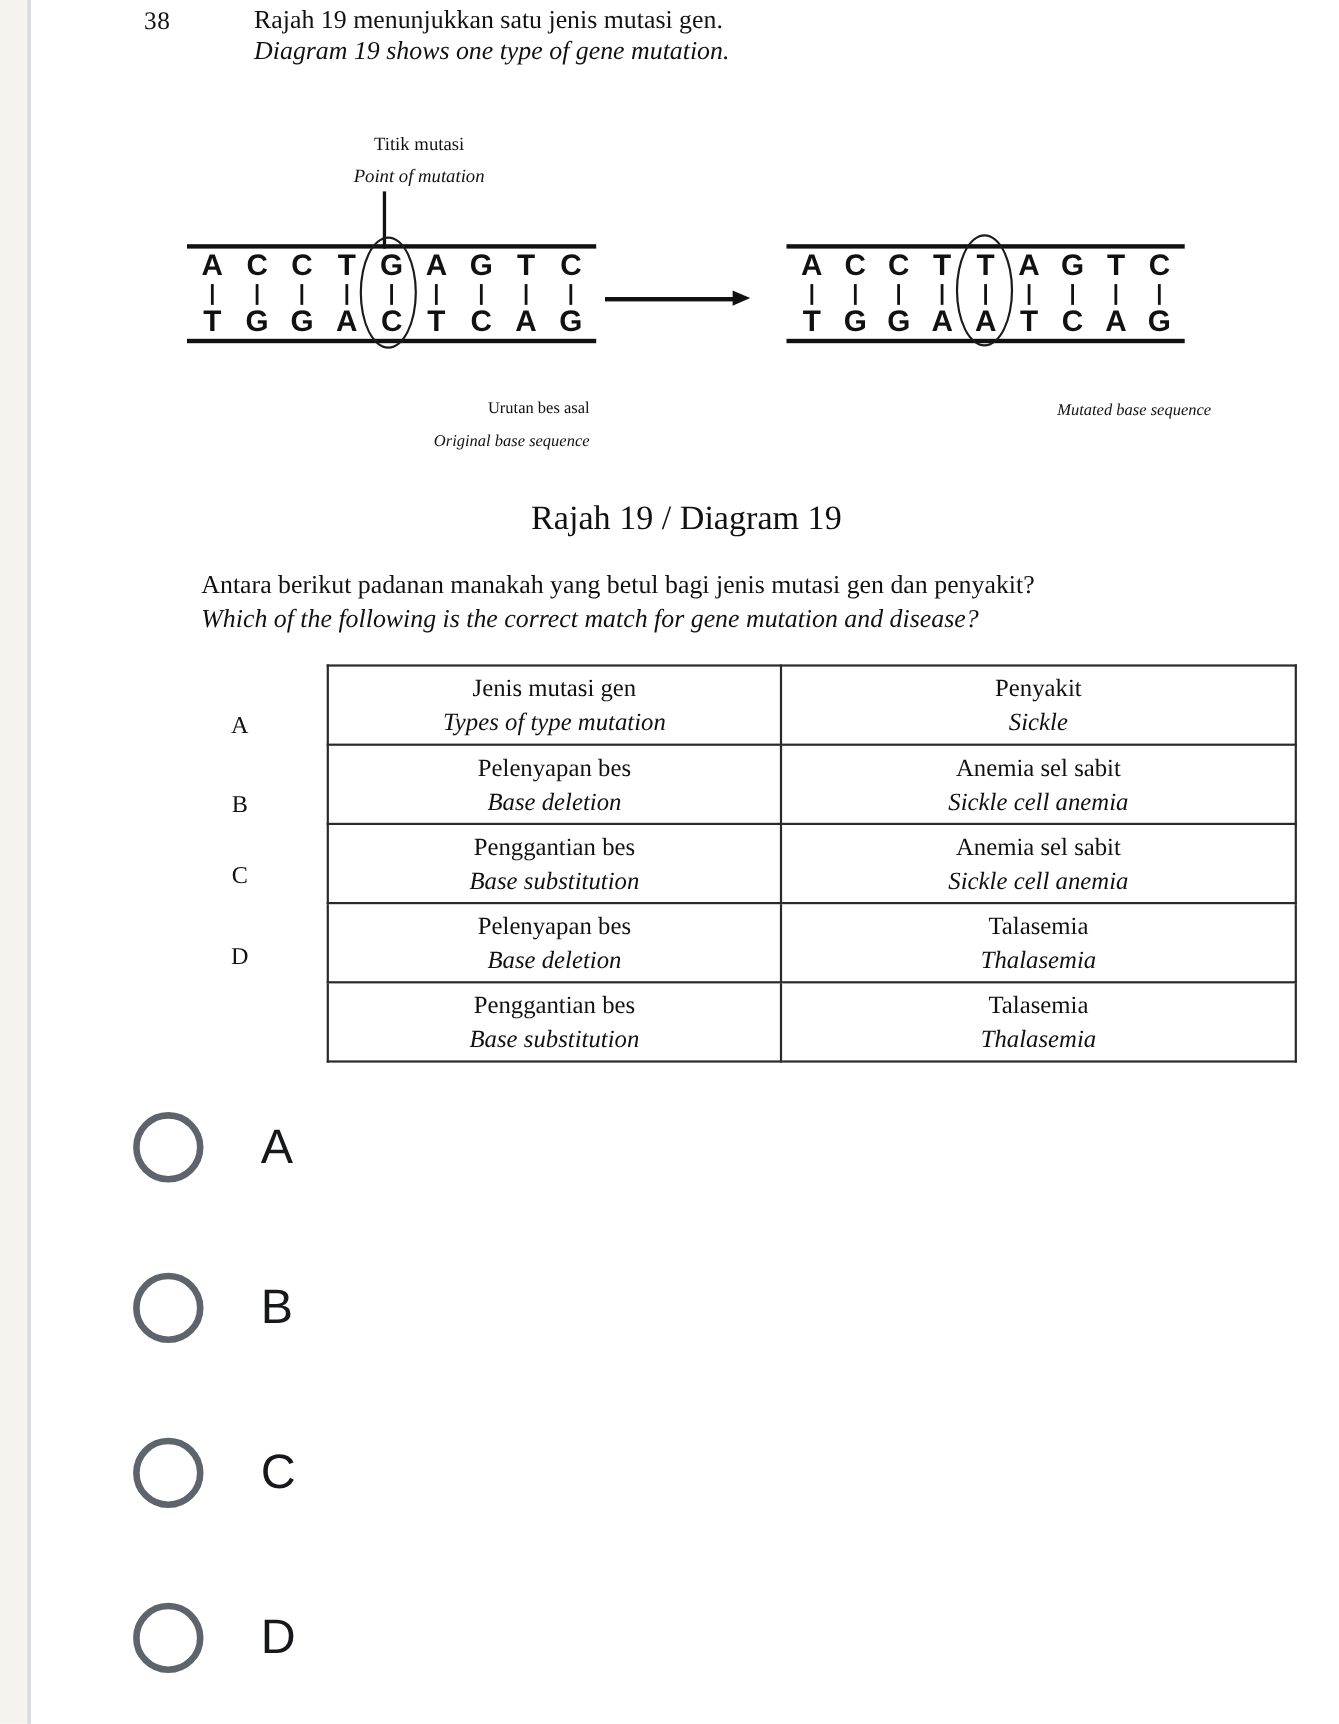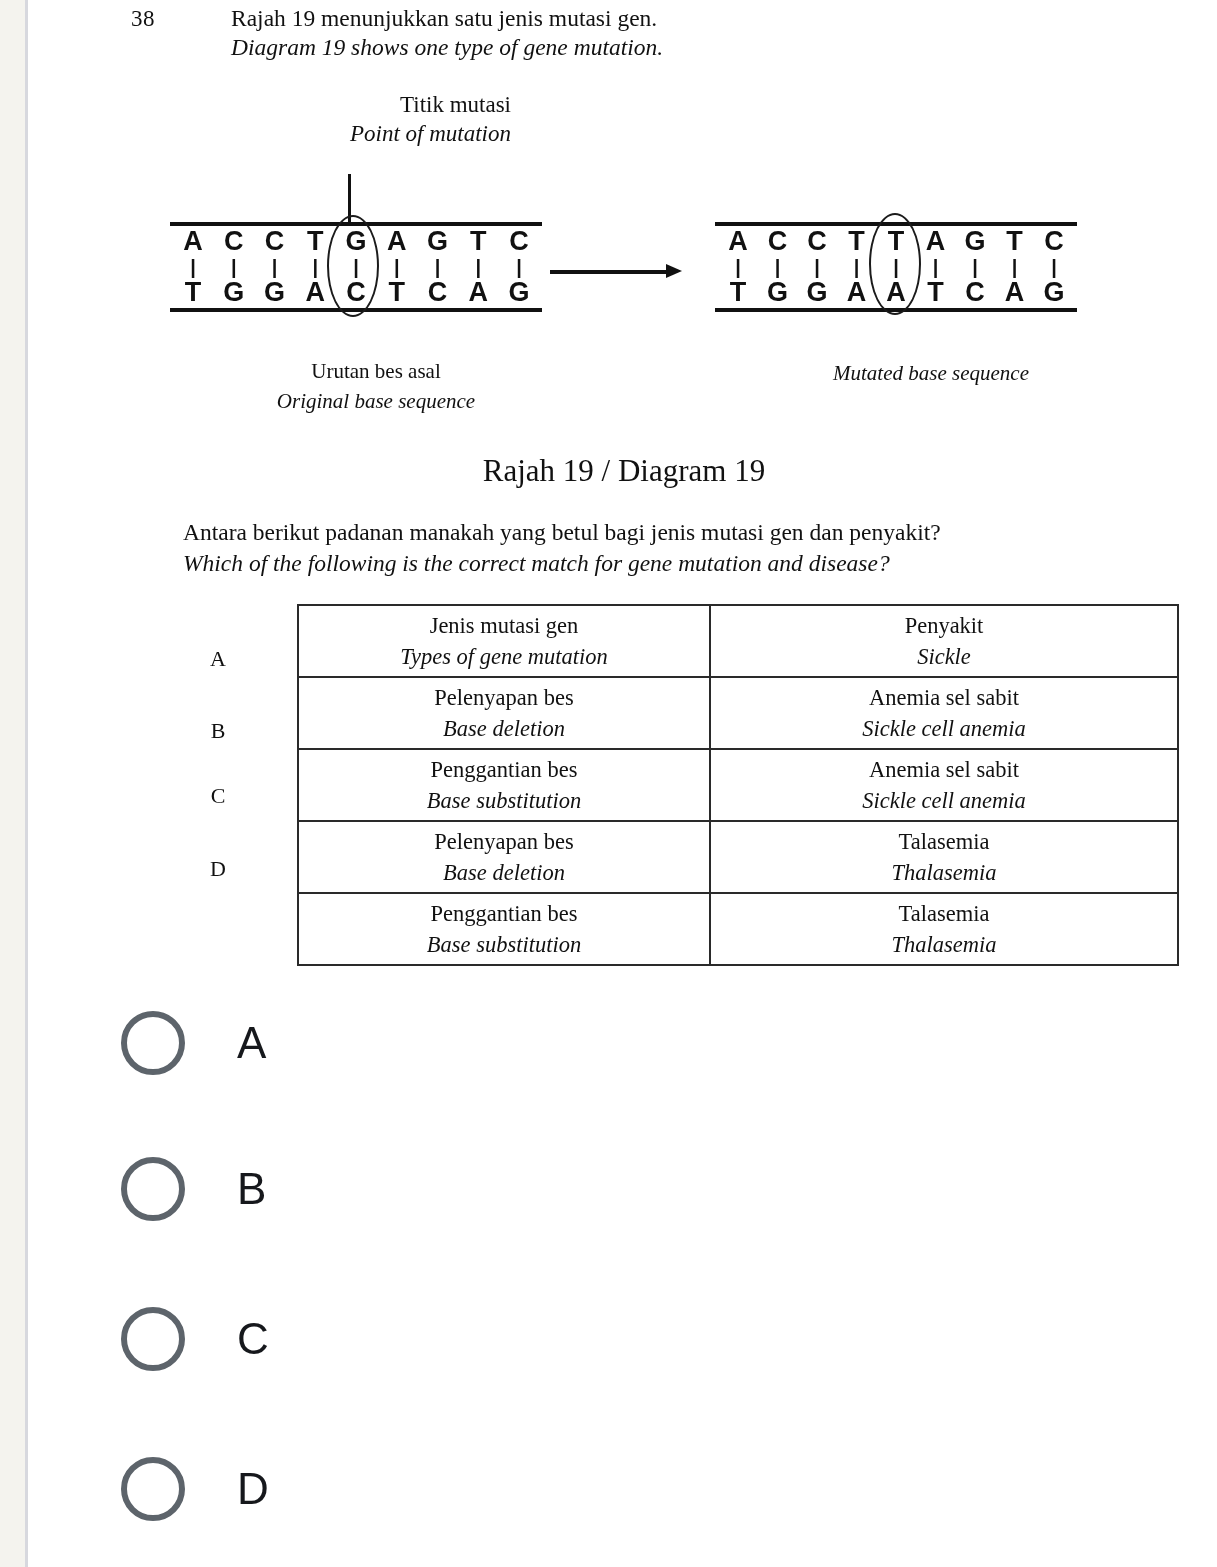--- a/index.html
+++ b/index.html
@@ -39,23 +39,23 @@
     font-size: 23px; letter-spacing: .5px;
   }
   #stem-lines {
     position: absolute; left: 200px; top: 4px;
     font-size: 23.5px; line-height: 29px;
     white-space: nowrap;
   }
 
   
   #pom {
-    position: absolute; left: 220px; top: 90px;
-    width: 260px; text-align: right;
-    font-size: 23px; line-height: 29px;
+    position: absolute; left: 220px; top: 116px;
+    width: 260px; text-align: center;
+    font-size: 17px; line-height: 29px;
   }
   #pom-line {
     position: absolute; left: 317px; top: 174px;
     width: 2.5px; height: 52px;
     background: #111;
   }
 
   
   .dna {
     position: absolute;
@@ -108,22 +108,22 @@
     position: absolute; left: 116px; top: -5px;
     width: 0; height: 0;
     border-top: 7px solid transparent;
     border-bottom: 7px solid transparent;
     border-left: 16px solid #111;
   }
 
   
   .seq-caption {
     position: absolute;
-    text-align: center;
-    font-size: 21px;
+    text-align: right;
+    font-size: 15px;
     line-height: 30px;
   }
   #cap-left  { left: 185px; top: 356px; width: 320px; }
   #cap-right { left: 730px; top: 358px; width: 340px; }
 
   #fig-caption {
     position: absolute; left: 0; top: 453px;
     width: 1186px; text-align: center;
     font-size: 31px;
   }
@@ -313,21 +313,21 @@
   <div class="opt-letter" style="top:646px">A</div>
   <div class="opt-letter" style="top:718px">B</div>
   <div class="opt-letter" style="top:783px">C</div>
   <div class="opt-letter" style="top:856px">D</div>
 
   <table id="ans-table">
     <tbody>
       <tr class="head">
         <td class="col-a">
           <div>Jenis mutasi gen</div>
-          <div class="ital">Types of gene mutation</div>
+          <div class="ital">Types of type mutation</div>
         </td>
         <td class="col-b">
           <div>Penyakit</div>
           <div class="ital">Sickle</div>
         </td>
       </tr>
       <tr class="body">
         <td class="col-a">
           <div>Pelenyapan bes</div>
           <div class="ital">Base deletion</div>

